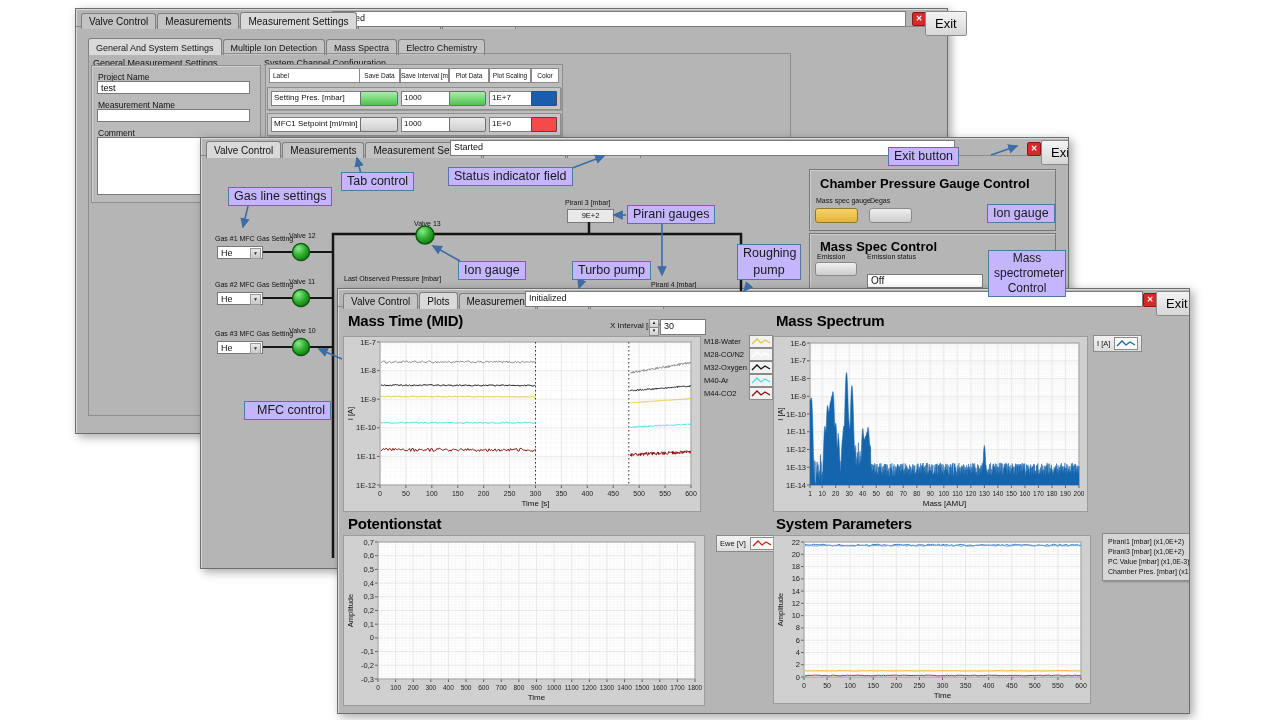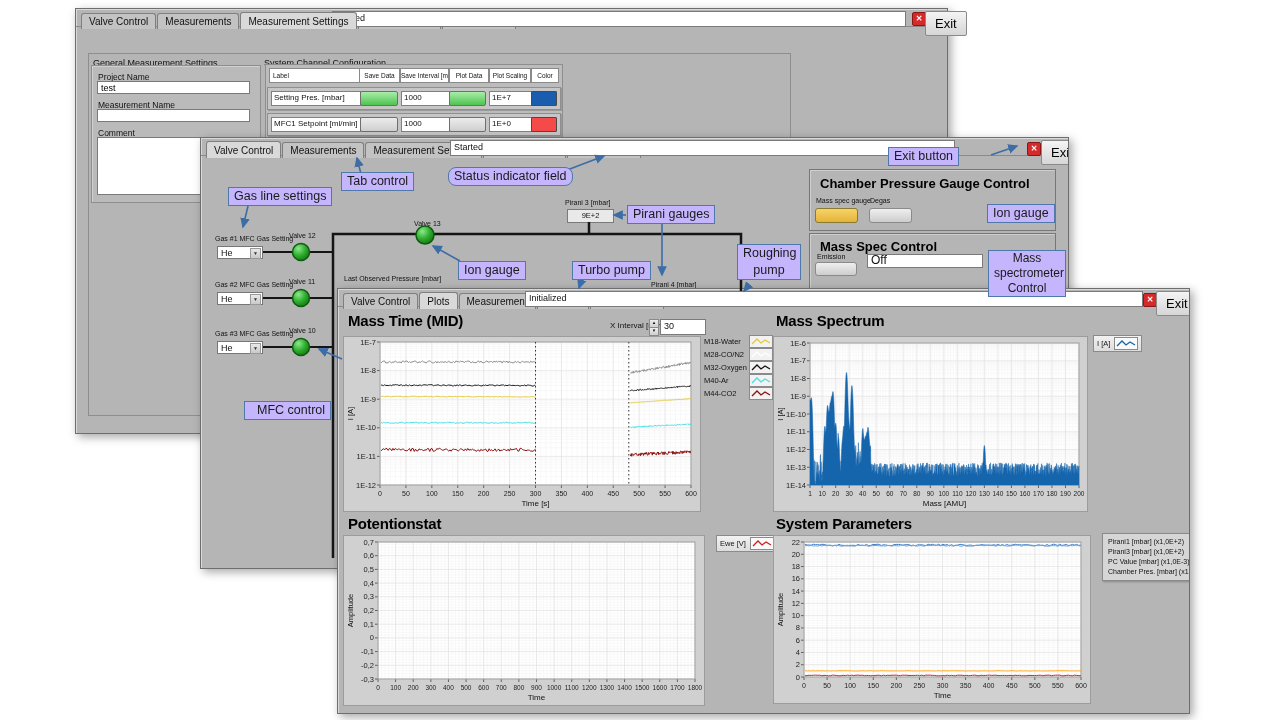--- a/index.html
+++ b/index.html
@@ -45,20 +45,23 @@
 
 <section class="window" style="left:75px;top:8px;width:871px;height:424px;">
   <div class="tabline"></div>
   <div class="tabrow">
     <span class="tab">Valve Control</span><span class="tab">Measurements</span><span class="tab active">Measurement Settings</span><span class="tab">Global Settings</span><span class="tab">Program Log</span>
   </div>
   <div class="statusbar" style="left:256px;width:566px;">Started</div>
   <div class="xbtn" style="left:836px;">✕</div>
   <button class="exitbtn" style="left:849px;">Exit</button>
 
+  <div class="tabrow" style="top:28px;left:12px;">
+    <span class="tab active" style="font-size:9px;">General And System Settings</span><span class="tab" style="font-size:9px;">Multiple Ion Detection</span><span class="tab" style="font-size:9px;">Mass Spectra</span><span class="tab" style="font-size:9px;">Electro Chemistry</span>
+  </div>
   <div style="position:absolute;left:12px;top:44px;width:701px;height:361px;border:1px solid #8e8e8e;"></div>
 
   <div class="slabel" style="left:17px;top:49px;font-size:9px;text-decoration:underline;">General Measurement Settings</div>
   <div class="groupbox" style="left:15px;top:56px;width:168px;height:136px;">
     <div class="slabel" style="left:6px;top:6px;font-size:8.5px;">Project Name</div>
     <input class="inputbox" style="left: 5px; top: 15px; width: 153px;" readonly="" value="test">
     <div class="slabel" style="left:6px;top:34px;font-size:8.5px;">Measurement Name</div>
     <input class="inputbox" style="left: 5px; top: 43px; width: 153px;" readonly="" value="">
     <div class="slabel" style="left:6px;top:62px;font-size:8.5px;">Comment</div>
     <div class="inputbox" style="left:5px;top:71px;width:150px;height:56px;"></div>
@@ -167,25 +170,25 @@
     <div class="slabel" style="left:6px;top:27px;">Mass spec gauge</div>
     <div class="goldbtn" style="left:5px;top:38px;width:41px;height:13px;"></div>
     <div class="slabel" style="left:60px;top:27px;">Degas</div>
     <div class="graybtn" style="left:59px;top:38px;width:41px;height:13px;"></div>
   </div>
   <div class="lvpanel" style="left:608px;top:95px;width:245px;height:70px;">
     <div class="paneltitle" style="left:10px;top:5px;">Mass Spec Control</div>
     <div class="slabel" style="left:7px;top:19px;">Emission</div>
     <div class="graybtn" style="left:5px;top:28px;width:40px;height:12px;"></div>
     <div class="slabel" style="left:57px;top:19px;">Emission status</div>
-    <div class="inputbox" style="left:57px;top:20px;width:108px;height:12px;font-size:12px;line-height:11px;">Off</div>
+    <div class="inputbox" style="left:57px;top:40px;width:108px;height:12px;font-size:10px;line-height:11px;">Off</div>
   </div>
 
   <div class="callout" style="left:140px;top:34px;">Tab control</div>
-  <div class="callout" style="left:247px;top:29px;border-radius:8px;">Status indicator field</div>
+  <div class="callout" style="left:247px;top:29px;">Status indicator field</div>
   <div class="callout" style="left:687px;top:9px;">Exit button</div>
   <div class="callout" style="left:27px;top:49px;">Gas line settings</div>
   <div class="callout" style="left:426px;top:67px;">Pirani gauges</div>
   <div class="callout" style="left:257px;top:123px;">Ion gauge</div>
   <div class="callout" style="left:371px;top:123px;">Turbo pump</div>
   <div class="callout" style="left:536px;top:106px;width:52px;line-height:17px;">Roughing pump</div>
   <div class="callout" style="left:43px;top:263px;padding-left:12px;">MFC control</div>
   <div class="callout" style="left:786px;top:66px;">Ion gauge</div>
   <div class="callout" style="left:787px;top:112px;width:66px;font-size:12px;line-height:15px;">Mass spectrometer Control</div>
 </section>

